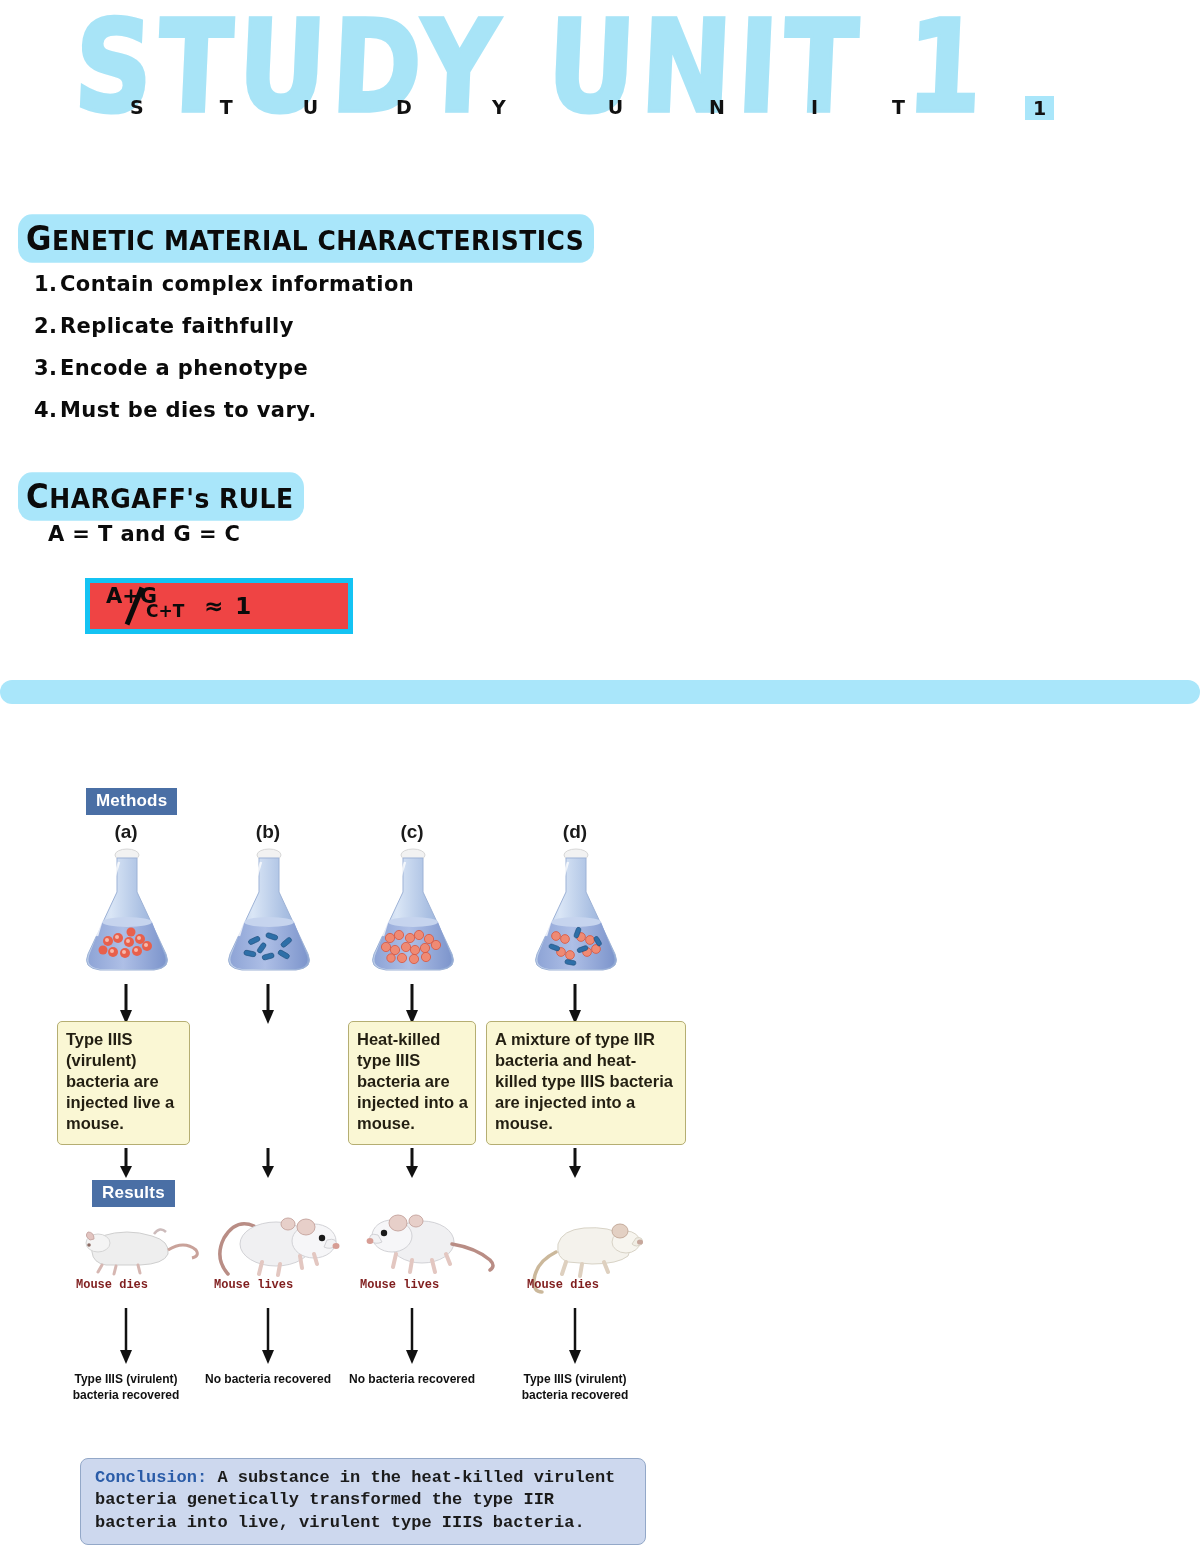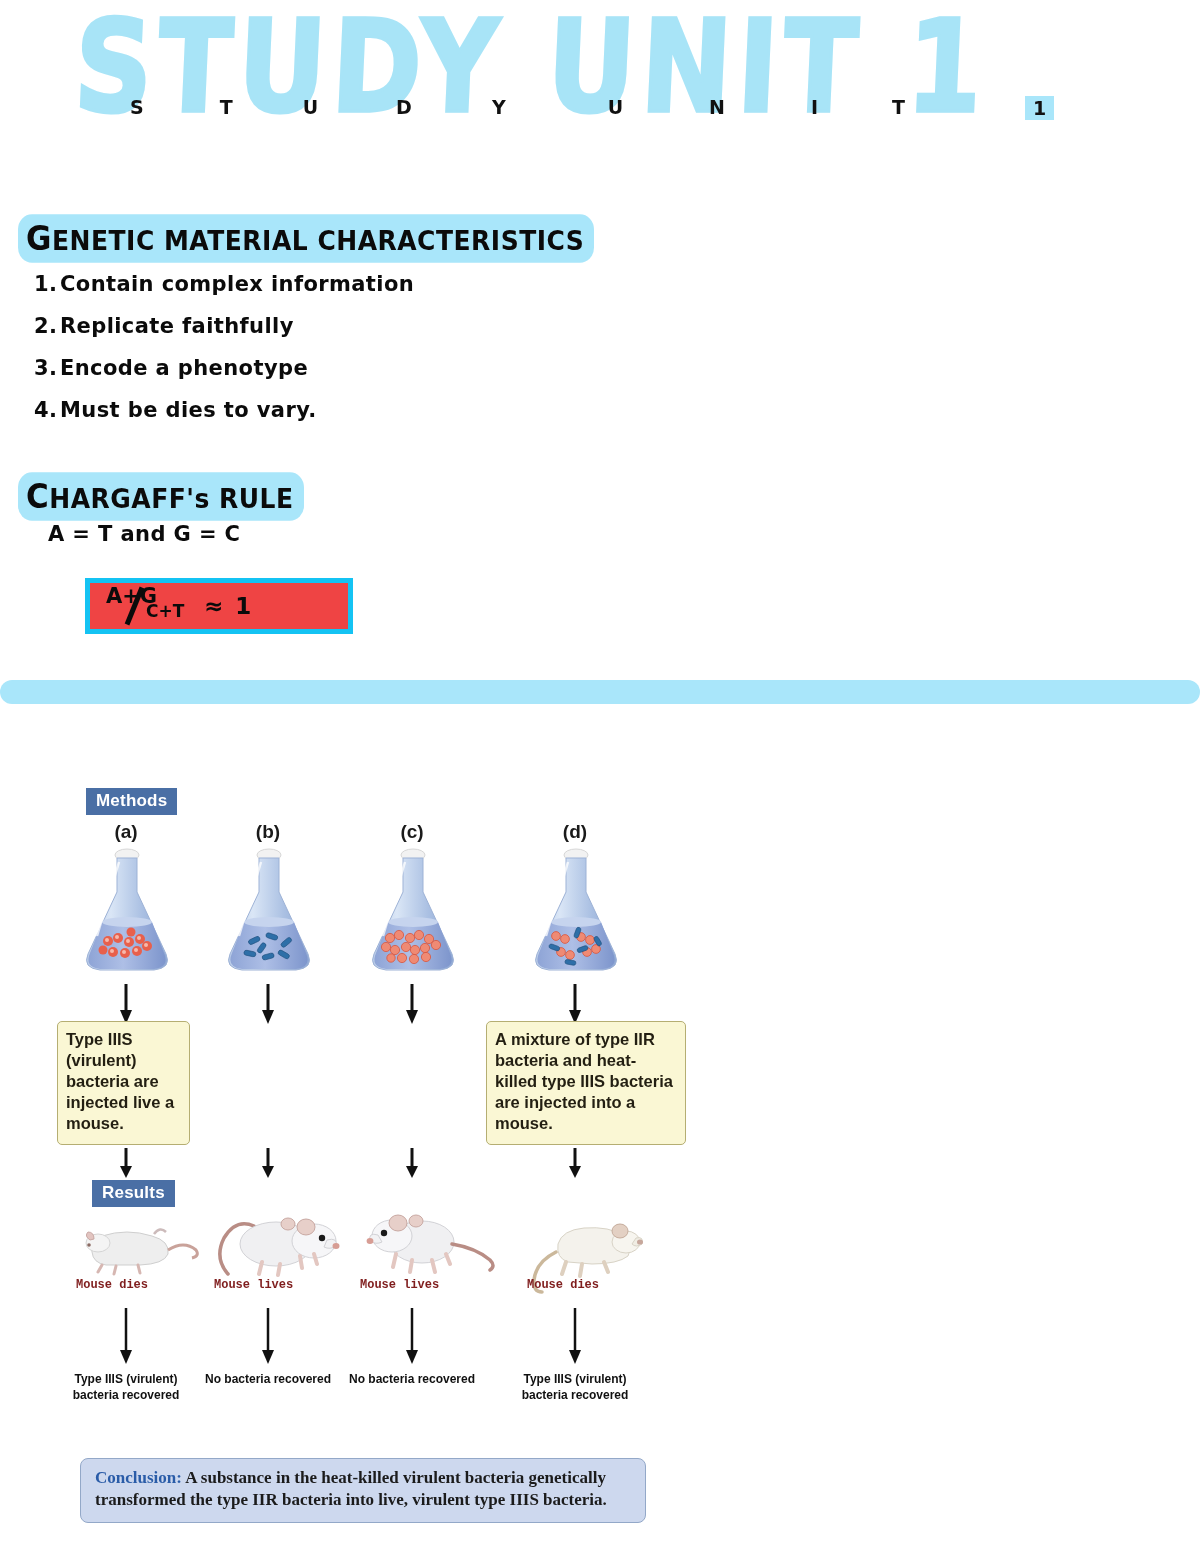--- a/index.html
+++ b/index.html
@@ -204,21 +204,21 @@
   }
 
   .conclusion {
     position: absolute;
     left: 80px; top: 1458px;
     width: 566px;
     background: #cdd8ee;
     border: 1px solid #93a8c8;
     border-radius: 8px;
     padding: 8px 12px 10px 14px;
-    font-family: Liberation Serif, serif;
+    font-family: Liberation Mono, monospace;
     font-weight: bold;
     font-size: 17px;
     line-height: 1.32;
     color: #1b1b1b;
   }
   .conclusion .clabel { color: #2a5ca8; }
 </style>
 </head>
 <body>
 
@@ -422,20 +422,21 @@
       </svg>
   </div>
   <div class="arrow" style="left:566px; top:266px;">
     <svg width="18" height="40">
         <line x1="9" y1="0" x2="9" y2="28" stroke="#111" stroke-width="3"></line>
         <polygon points="9,40 3,26 15,26" fill="#111"></polygon>
       </svg>
   </div>
 
   <div class="mbox" style="left:57px; top:303px; width:133px; height:124px;">Type IIIS (virulent) bacteria are injected live a mouse.</div>
+  <div class="mbox" style="left:348px; top:303px; width:128px; height:124px;">Heat-killed type IIIS bacteria are injected into a mouse.</div>
   <div class="mbox" style="left:486px; top:303px; width:200px; height:124px;">A mixture of type IIR bacteria and heat-killed type IIIS bacteria are injected into a mouse.</div>
 
   <div class="arrow" style="left:117px; top:430px;">
     <svg width="18" height="30">
         <line x1="9" y1="0" x2="9" y2="20" stroke="#111" stroke-width="3"></line>
         <polygon points="9,30 3,18 15,18" fill="#111"></polygon>
       </svg>
   </div>
   <div class="arrow" style="left:259px; top:430px;">
     <svg width="18" height="30">

